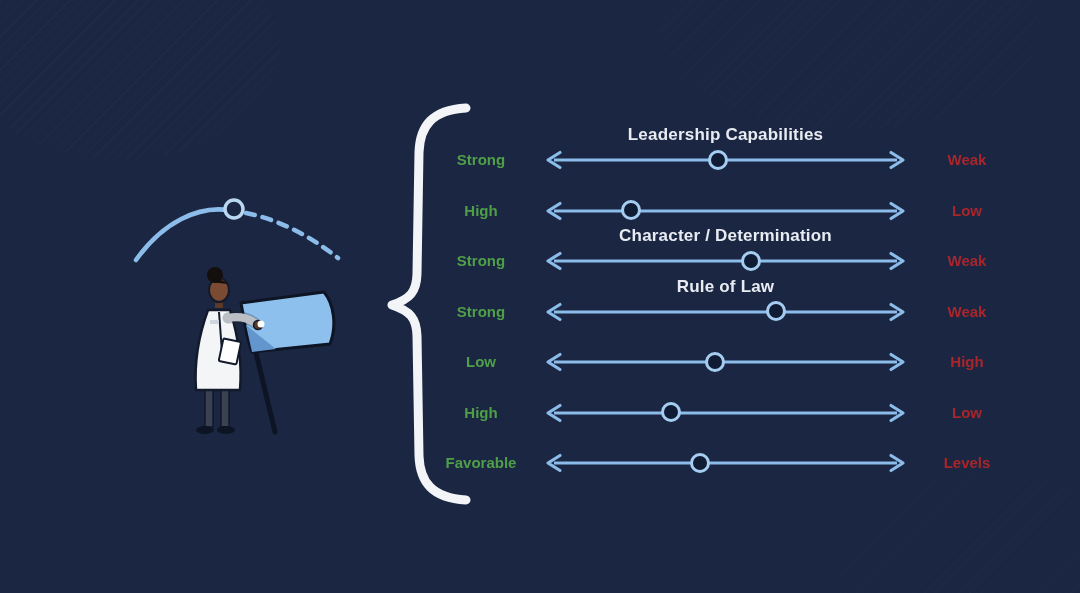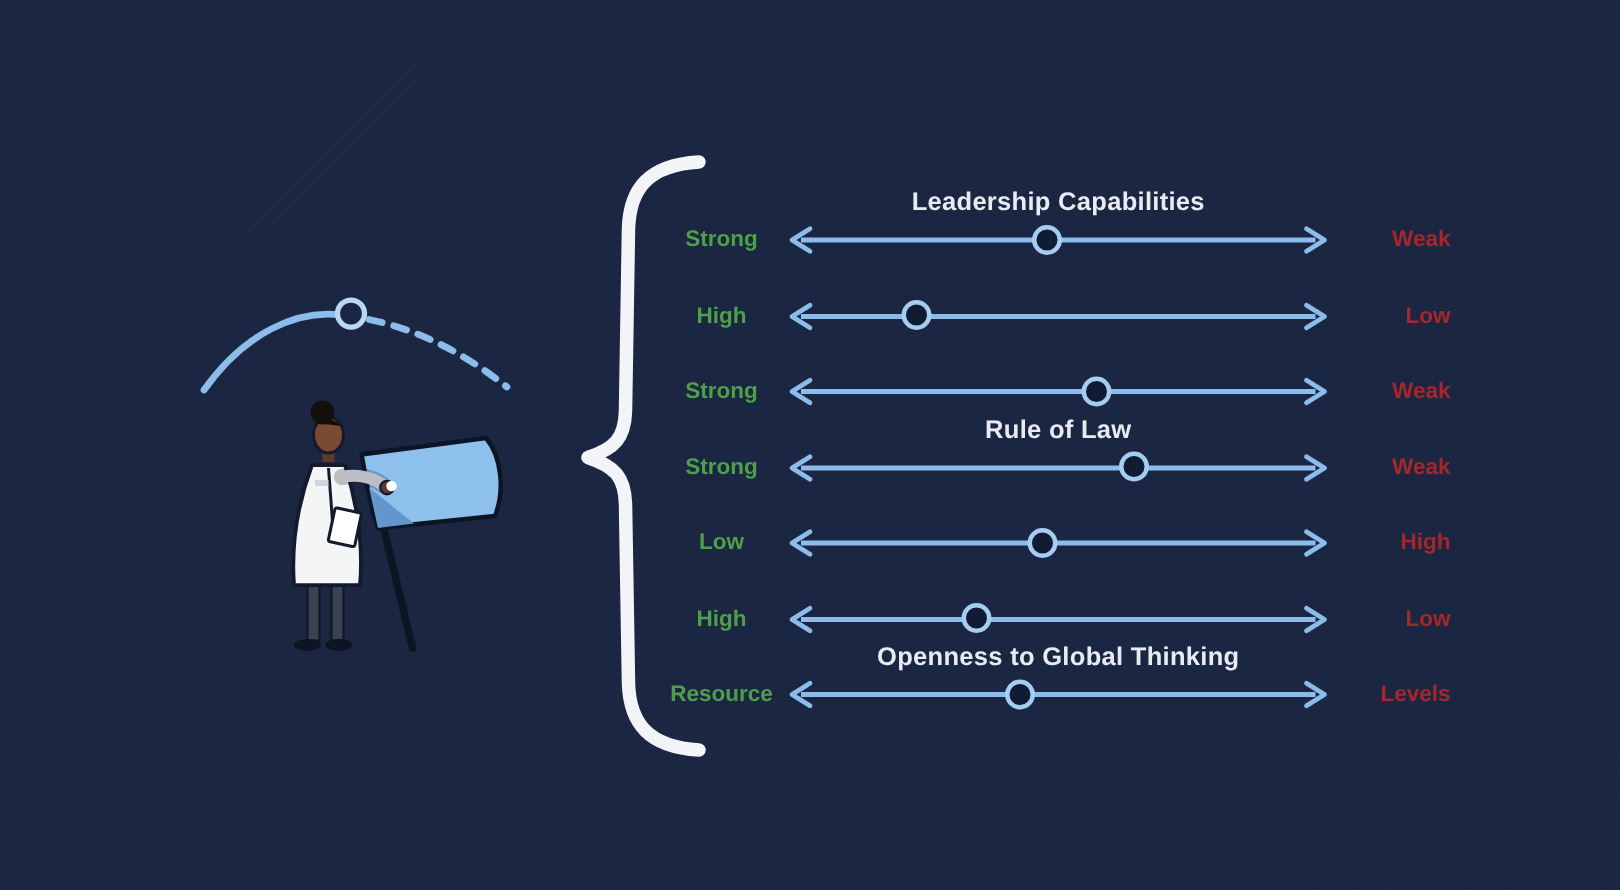--- a/index.html
+++ b/index.html
@@ -23,42 +23,42 @@
   .tex-br{right:-60px;bottom:-80px;width:300px;height:200px;opacity:.25;}
 
   .illustration{position:absolute;left:118px;top:192px;}
   .brace{position:absolute;left:368px;top:98px;}
 
   .scales{position:absolute;left:438px;top:123px;}
   .scale-row{
     display:grid;
     grid-template-columns:86px 363px 80px;
     grid-template-rows:24px 26px;
-    column-gap:0;
+    column-gap:20px;
     margin-bottom:0.5px;
   }
   .scale-title{
     grid-column:2;grid-row:1;
     text-align:center;
     color:#e8ecf2;
     font-size:17px;
     font-weight:700;
     line-height:24px;
     letter-spacing:.2px;
     white-space:nowrap;
   }
   .left-label,.right-label{
     grid-row:2;
     font-size:15px;
     font-weight:700;
     line-height:26px;
     white-space:nowrap;
   }
   .left-label{grid-column:1;text-align:center;color:#4f9f49;}
-  .right-label{grid-column:3;text-align:right;color:#a8262b;}
+  .right-label{grid-column:3;text-align:center;color:#a8262b;}
   .track-wrap{grid-column:2;grid-row:2;position:relative;}
   .track-wrap svg{display:block;}
   .knob{
     position:absolute;
     top:2.5px;
     width:14px;height:14px;
     border:3.5px solid #a5cdf2;
     border-radius:50%;
     background:#101c33;
     transform:translateX(-50%);
@@ -139,20 +139,21 @@
         <line x1="10" y1="13" x2="353" y2="13" stroke="#8cbcea" stroke-width="3.2"></line>
         <path d="M 16 5.5 L 4 13 L 16 20.5" fill="none" stroke="#8cbcea" stroke-width="3.2" stroke-linecap="round" stroke-linejoin="round"></path>
         <path d="M 347 5.5 L 359 13 L 347 20.5" fill="none" stroke="#8cbcea" stroke-width="3.2" stroke-linecap="round" stroke-linejoin="round"></path>
       </svg>
       <div class="knob" style="left: 24%;"></div>
     </div>
     <div class="right-label">Low</div>
   </div>
 
   <div class="scale-row">
+    <div class="scale-title">Character / Determination</div>
     <div class="left-label">Strong</div>
     <div class="track-wrap">
       <svg width="363" height="26">
         <line x1="10" y1="13" x2="353" y2="13" stroke="#8cbcea" stroke-width="3.2"></line>
         <path d="M 16 5.5 L 4 13 L 16 20.5" fill="none" stroke="#8cbcea" stroke-width="3.2" stroke-linecap="round" stroke-linejoin="round"></path>
         <path d="M 347 5.5 L 359 13 L 347 20.5" fill="none" stroke="#8cbcea" stroke-width="3.2" stroke-linecap="round" stroke-linejoin="round"></path>
       </svg>
       <div class="knob" style="left: 57%;"></div>
     </div>
     <div class="right-label">Weak</div>
@@ -192,22 +193,21 @@
         <line x1="10" y1="13" x2="353" y2="13" stroke="#8cbcea" stroke-width="3.2"></line>
         <path d="M 16 5.5 L 4 13 L 16 20.5" fill="none" stroke="#8cbcea" stroke-width="3.2" stroke-linecap="round" stroke-linejoin="round"></path>
         <path d="M 347 5.5 L 359 13 L 347 20.5" fill="none" stroke="#8cbcea" stroke-width="3.2" stroke-linecap="round" stroke-linejoin="round"></path>
       </svg>
       <div class="knob" style="left: 35%;"></div>
     </div>
     <div class="right-label">Low</div>
   </div>
 
   <div class="scale-row">
-    <div class="scale-title">Openness to Global Thinking</div>
-    <div class="left-label">Resource</div>
+    <div class="left-label">Favorable</div>
     <div class="track-wrap">
       <svg width="363" height="26">
         <line x1="10" y1="13" x2="353" y2="13" stroke="#8cbcea" stroke-width="3.2"></line>
         <path d="M 16 5.5 L 4 13 L 16 20.5" fill="none" stroke="#8cbcea" stroke-width="3.2" stroke-linecap="round" stroke-linejoin="round"></path>
         <path d="M 347 5.5 L 359 13 L 347 20.5" fill="none" stroke="#8cbcea" stroke-width="3.2" stroke-linecap="round" stroke-linejoin="round"></path>
       </svg>
       <div class="knob" style="left: 43%;"></div>
     </div>
     <div class="right-label">Levels</div>
   </div>

